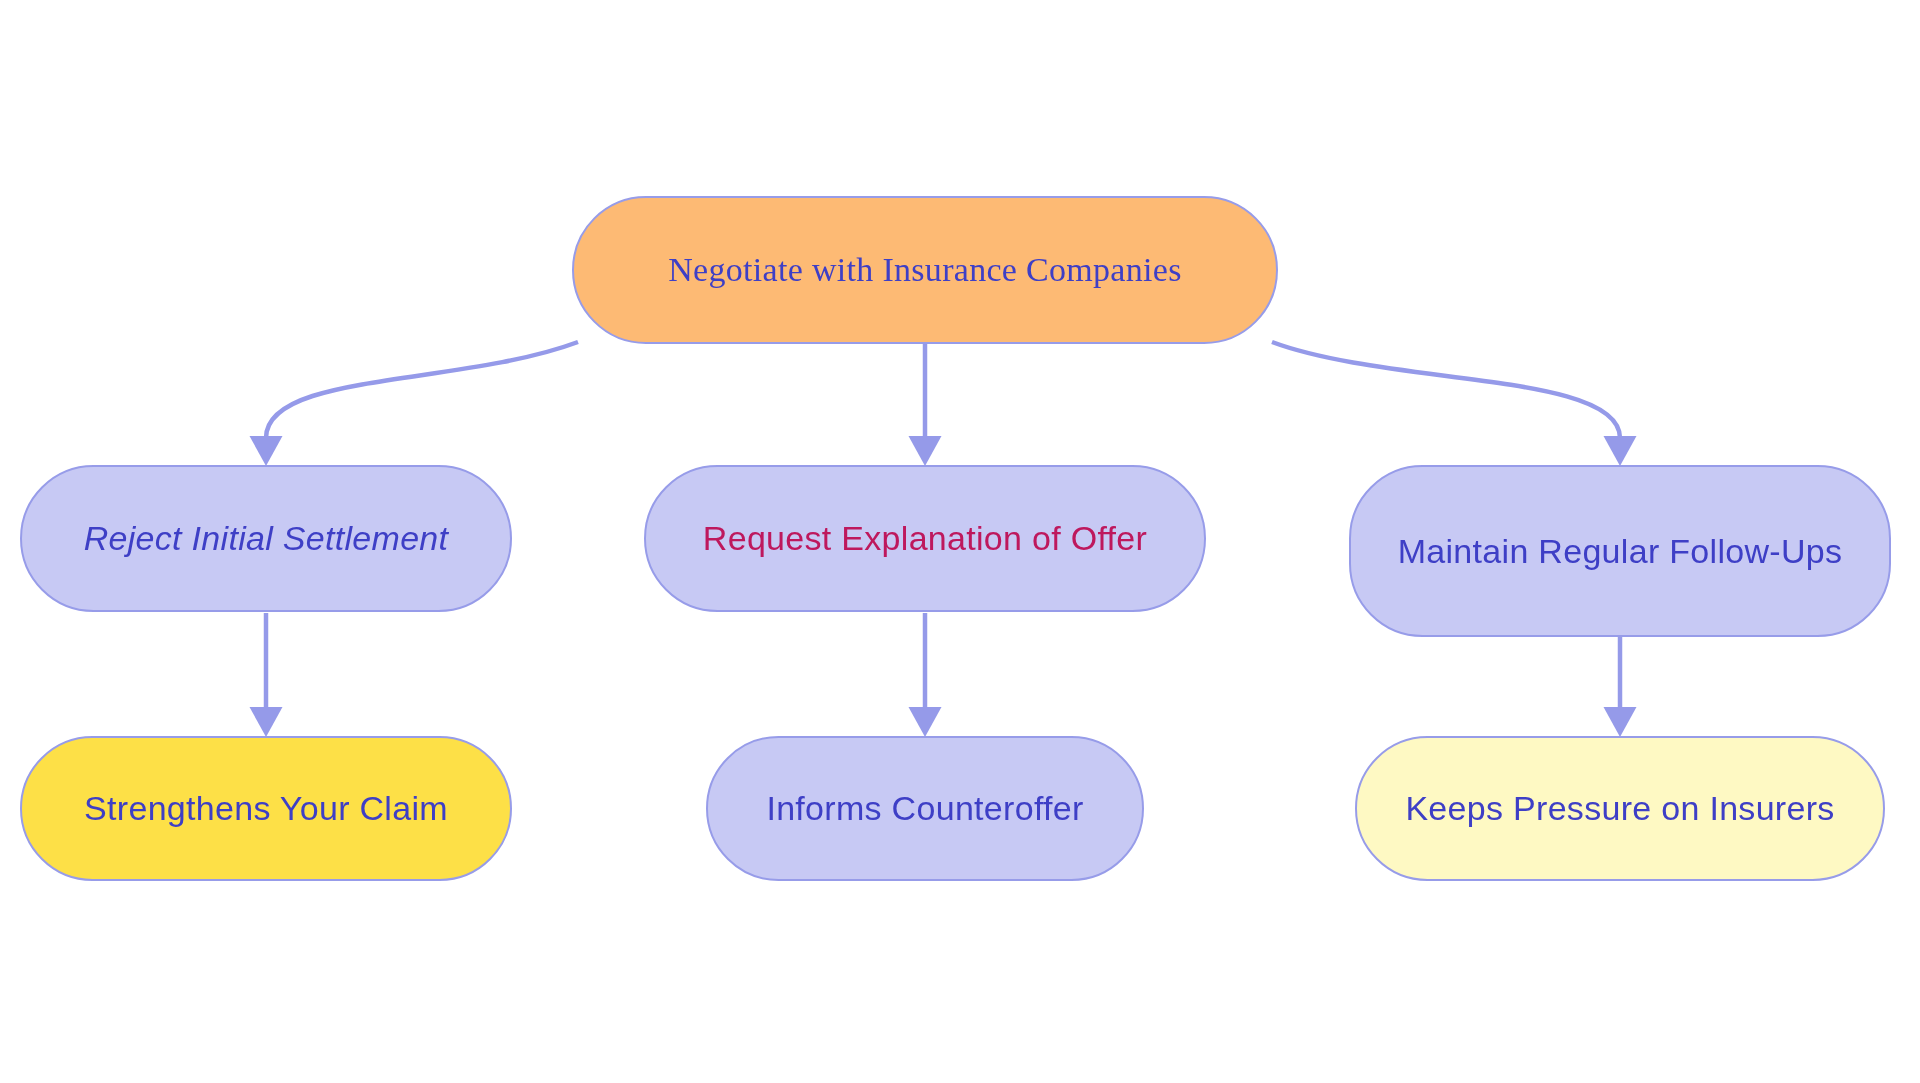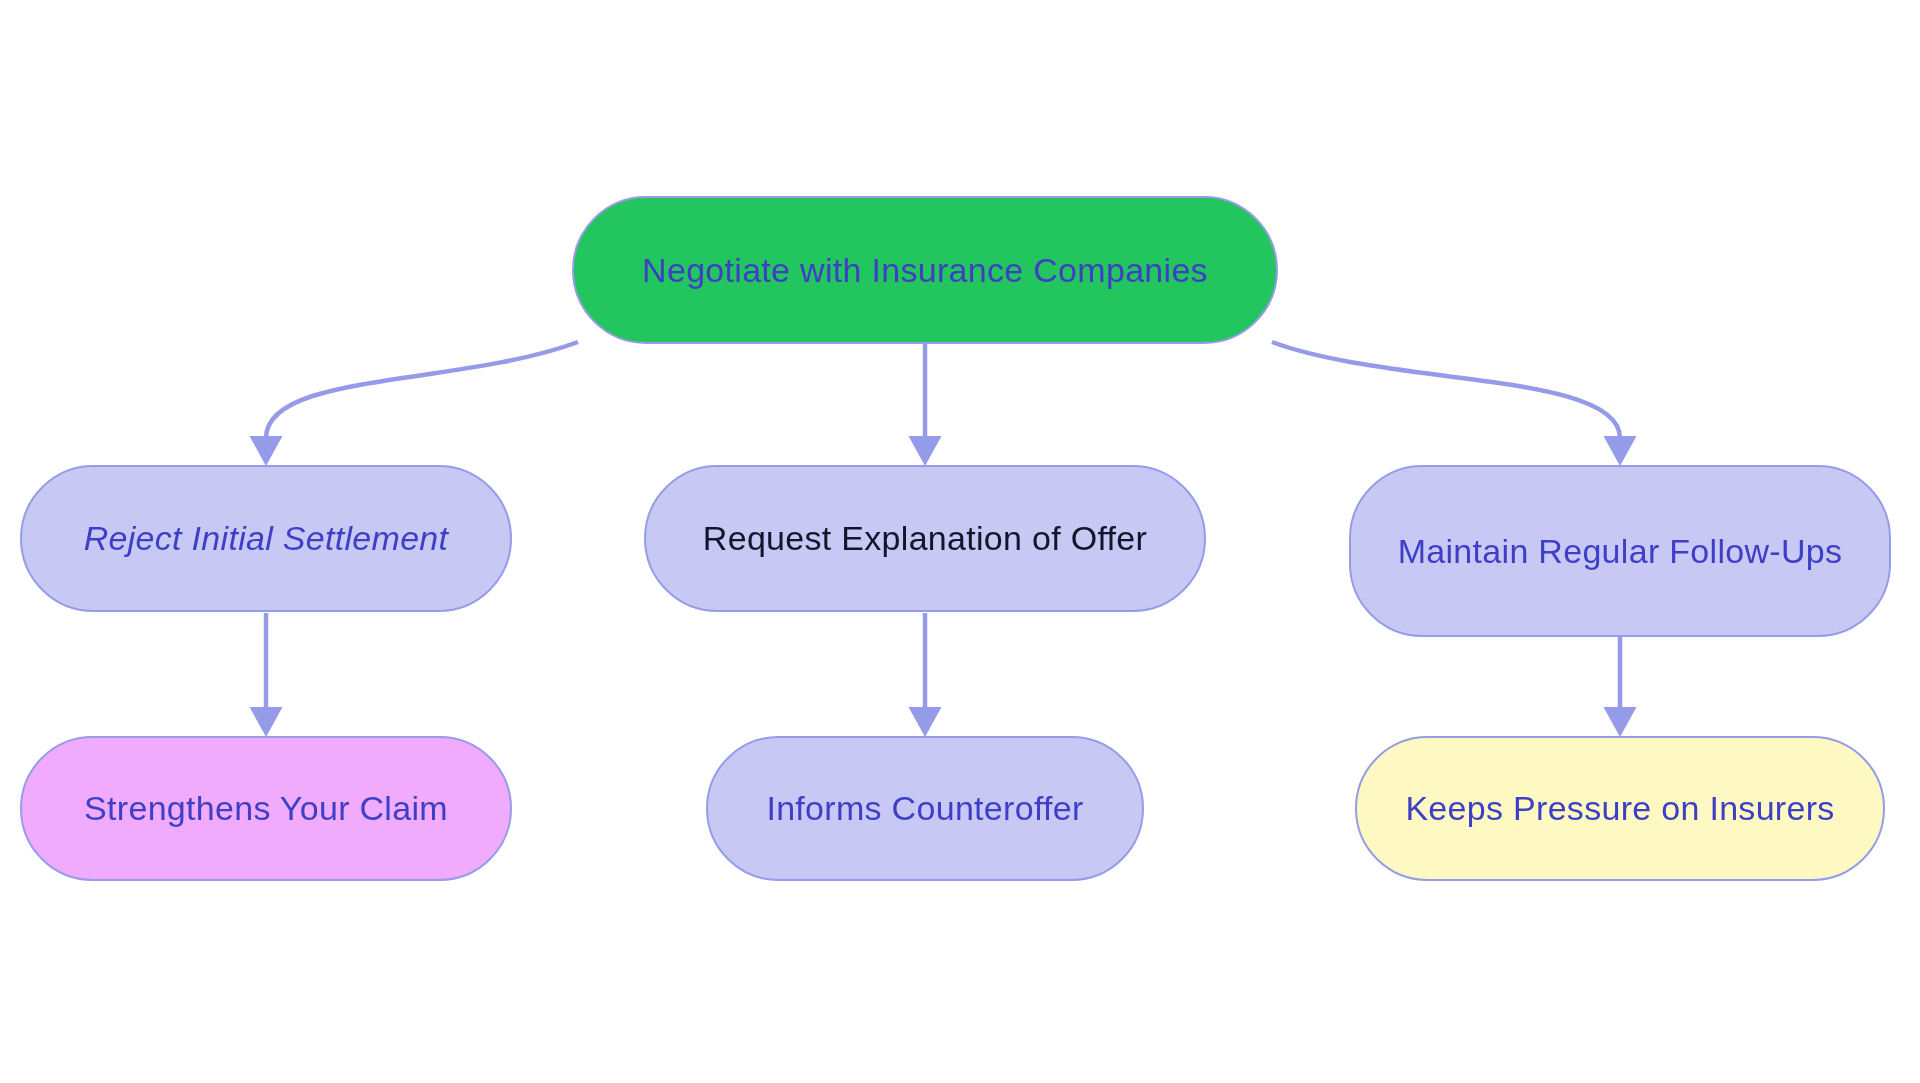--- a/index.html
+++ b/index.html
@@ -53,33 +53,33 @@
       <path d="M 1272 342 C 1390 386, 1620 372, 1620 438" fill="none" stroke="#959ae9" stroke-width="4.5"></path>
       <polygon points="1603.5,436 1636.5,436 1620,466" fill="#959ae9"></polygon>
       <path d="M 266 613 L 266 709" fill="none" stroke="#959ae9" stroke-width="4.5"></path>
       <polygon points="249.5,707 282.5,707 266,737" fill="#959ae9"></polygon>
       <path d="M 925 613 L 925 709" fill="none" stroke="#959ae9" stroke-width="4.5"></path>
       <polygon points="908.5,707 941.5,707 925,737" fill="#959ae9"></polygon>
       <path d="M 1620 613 L 1620 709" fill="none" stroke="#959ae9" stroke-width="4.5"></path>
       <polygon points="1603.5,707 1636.5,707 1620,737" fill="#959ae9"></polygon>
     </svg>
   <div id="node-layer">
-      <div class="node" style="left: 572px; top: 196px; width: 706px; height: 148px; border-radius: 74px; background: #22c55e; border-color: rgb(151, 156, 233); color: rgb(62, 63, 198);">
+      <div class="node" style="left: 572px; top: 196px; width: 706px; height: 148px; border-radius: 74px; background: #fdba74; border-color: rgb(151, 156, 233); color: rgb(62, 63, 198); font-family: Liberation Serif, serif;">
         <span>Negotiate with Insurance Companies</span>
       </div>
       <div class="node" style="left: 20px; top: 465px; width: 492px; height: 147px; border-radius: 73.5px; background: rgb(199, 201, 244); border-color: rgb(151, 156, 233); color: rgb(62, 63, 198); font-style: italic;">
         <span>Reject Initial Settlement</span>
       </div>
-      <div class="node" style="left: 644px; top: 465px; width: 562px; height: 147px; border-radius: 73.5px; background: rgb(199, 201, 244); border-color: rgb(151, 156, 233); color: #0f172a;">
+      <div class="node" style="left: 644px; top: 465px; width: 562px; height: 147px; border-radius: 73.5px; background: rgb(199, 201, 244); border-color: rgb(151, 156, 233); color: #be185d;">
         <span>Request Explanation of Offer</span>
       </div>
       <div class="node" style="left: 1349px; top: 465px; width: 542px; height: 172px; border-radius: 73.5px; background: rgb(199, 201, 244); border-color: rgb(151, 156, 233); color: rgb(62, 63, 198);">
         <span>Maintain Regular Follow-Ups</span>
       </div>
-      <div class="node" style="left: 20px; top: 736px; width: 492px; height: 145px; border-radius: 72.5px; background: #f0abfc; border-color: rgb(151, 156, 233); color: rgb(62, 63, 198); align-items: center;">
+      <div class="node" style="left: 20px; top: 736px; width: 492px; height: 145px; border-radius: 72.5px; background: #fde047; border-color: rgb(151, 156, 233); color: rgb(62, 63, 198); align-items: center;">
         <span>Strengthens Your Claim</span>
       </div>
       <div class="node" style="left: 706px; top: 736px; width: 438px; height: 145px; border-radius: 72.5px; background: rgb(199, 201, 244); border-color: rgb(151, 156, 233); color: rgb(62, 63, 198); align-items: center;">
         <span>Informs Counteroffer</span>
       </div>
       <div class="node" style="left: 1355px; top: 736px; width: 530px; height: 145px; border-radius: 72.5px; background: #fef9c3; border-color: rgb(151, 156, 233); color: rgb(62, 63, 198);">
         <span>Keeps Pressure on Insurers</span>
       </div>
     </div>
 </div>

